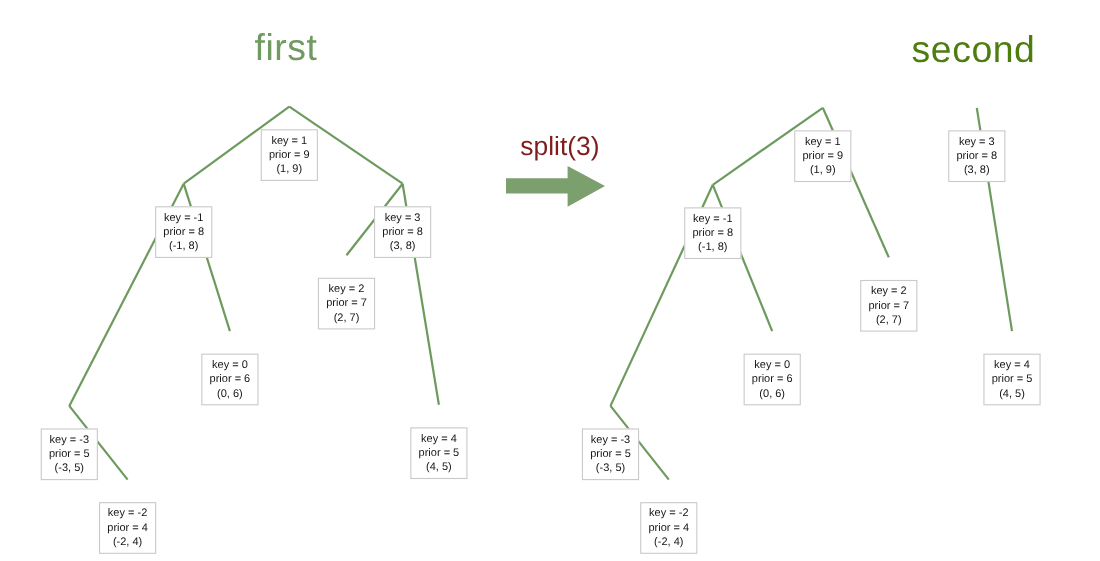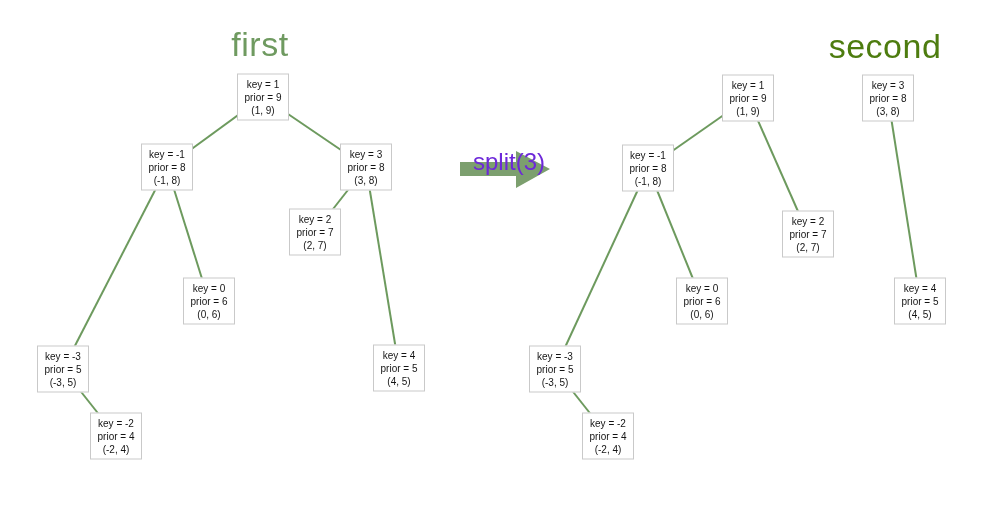--- a/index.html
+++ b/index.html
@@ -37,20 +37,21 @@
     box-sizing: border-box;
     background: #ffffff;
     border: 1px solid #c9c9c9;
     padding: 3px 6px;
     min-width: 52px;
     text-align: center;
     font-size: 10px;
     line-height: 13px;
     color: #141414;
     white-space: nowrap;
+    margin-top: 44px;
   }
   .op-label {
     position: absolute;
     left: 509px;
     top: 134px;
     transform: translate(-50%, -50%);
     font-size: 24px;
     color: #9b9b9b;
     white-space: nowrap;
   }
@@ -69,21 +70,21 @@
       <line x1="366" y1="167" x2="315" y2="232" stroke="#6d9a5e" stroke-width="2"></line>
       <line x1="366" y1="167" x2="399" y2="368" stroke="#6d9a5e" stroke-width="2"></line>
       <line x1="748" y1="98" x2="648" y2="168" stroke="#6d9a5e" stroke-width="2"></line>
       <line x1="748" y1="98" x2="808" y2="234" stroke="#6d9a5e" stroke-width="2"></line>
       <line x1="648" y1="168" x2="555" y2="369" stroke="#6d9a5e" stroke-width="2"></line>
       <line x1="648" y1="168" x2="702" y2="301" stroke="#6d9a5e" stroke-width="2"></line>
       <line x1="555" y1="369" x2="608" y2="436" stroke="#6d9a5e" stroke-width="2"></line>
       <line x1="888" y1="98" x2="920" y2="301" stroke="#6d9a5e" stroke-width="2"></line>
     </svg>
 
-  <div class="op-label" style="color: #6d28d9; margin-top: 28px;">split(3)</div>
+  <div class="op-label" style="color: #7f1d1d;">split(3)</div>
 <div class="tree-title" style="left: 260px; top: 44px; color: rgb(111, 154, 96);">first</div>
     <div class="node" style="left: 263px; top: 97px; border-color: rgb(201, 201, 201); background: rgb(255, 255, 255); color: rgb(20, 20, 20);">
       <div class="node-line">key = 1</div>
       <div class="node-line">prior = 9</div>
       <div class="node-line">(1, 9)</div>
     </div>
     <div class="node" style="left: 167px; top: 167px; border-color: rgb(201, 201, 201); background: rgb(255, 255, 255); color: rgb(20, 20, 20);">
       <div class="node-line">key = -1</div>
       <div class="node-line">prior = 8</div>
       <div class="node-line">(-1, 8)</div>

